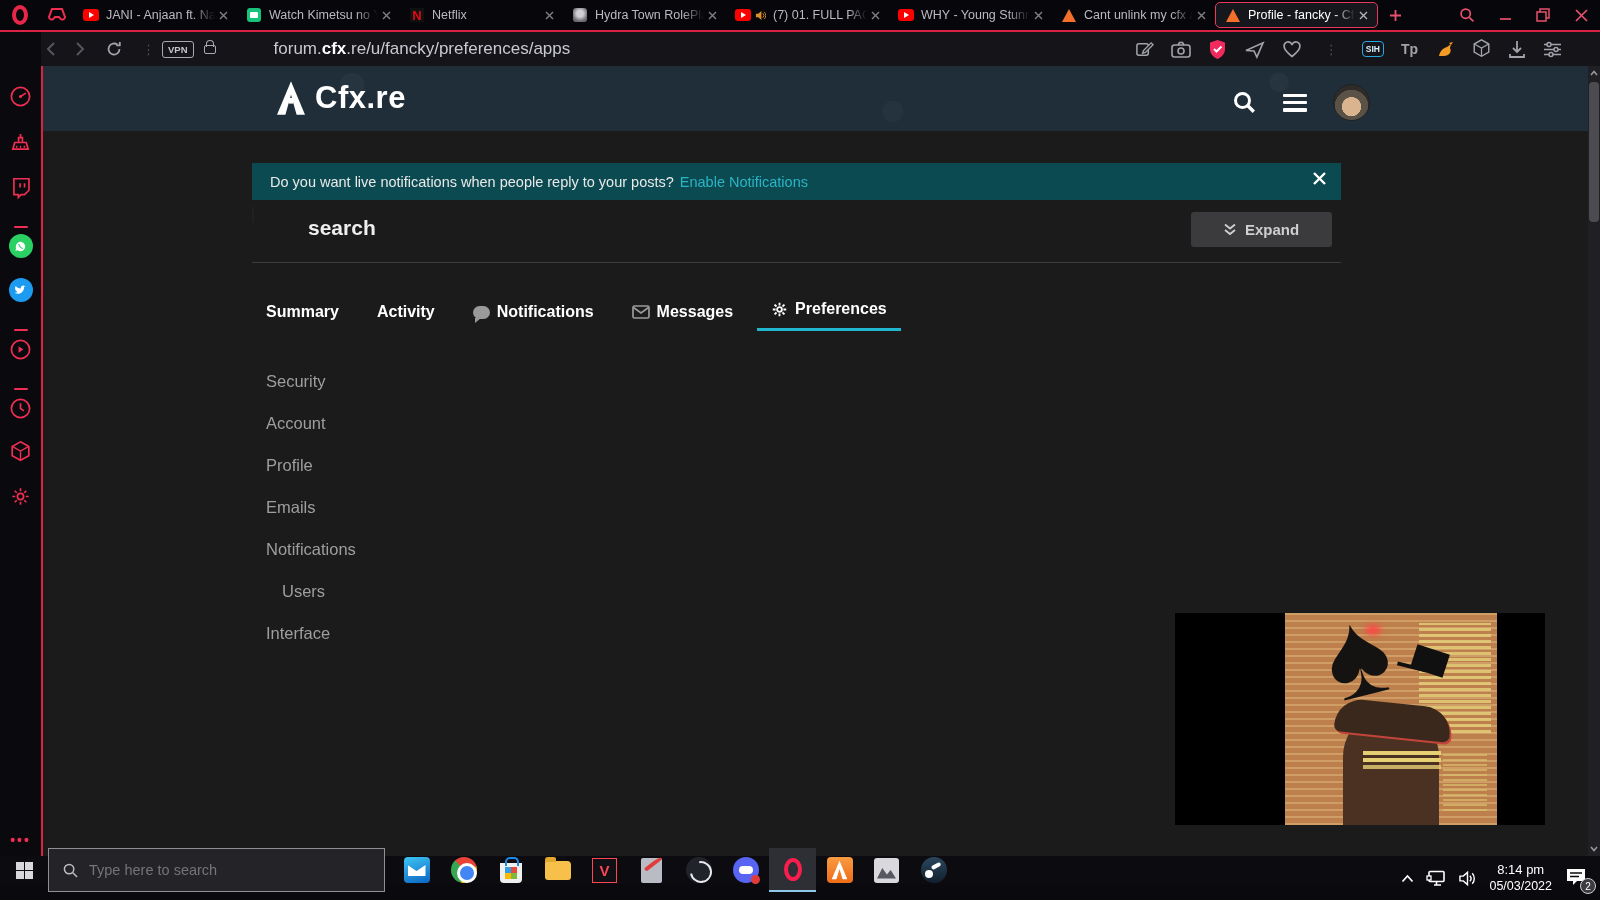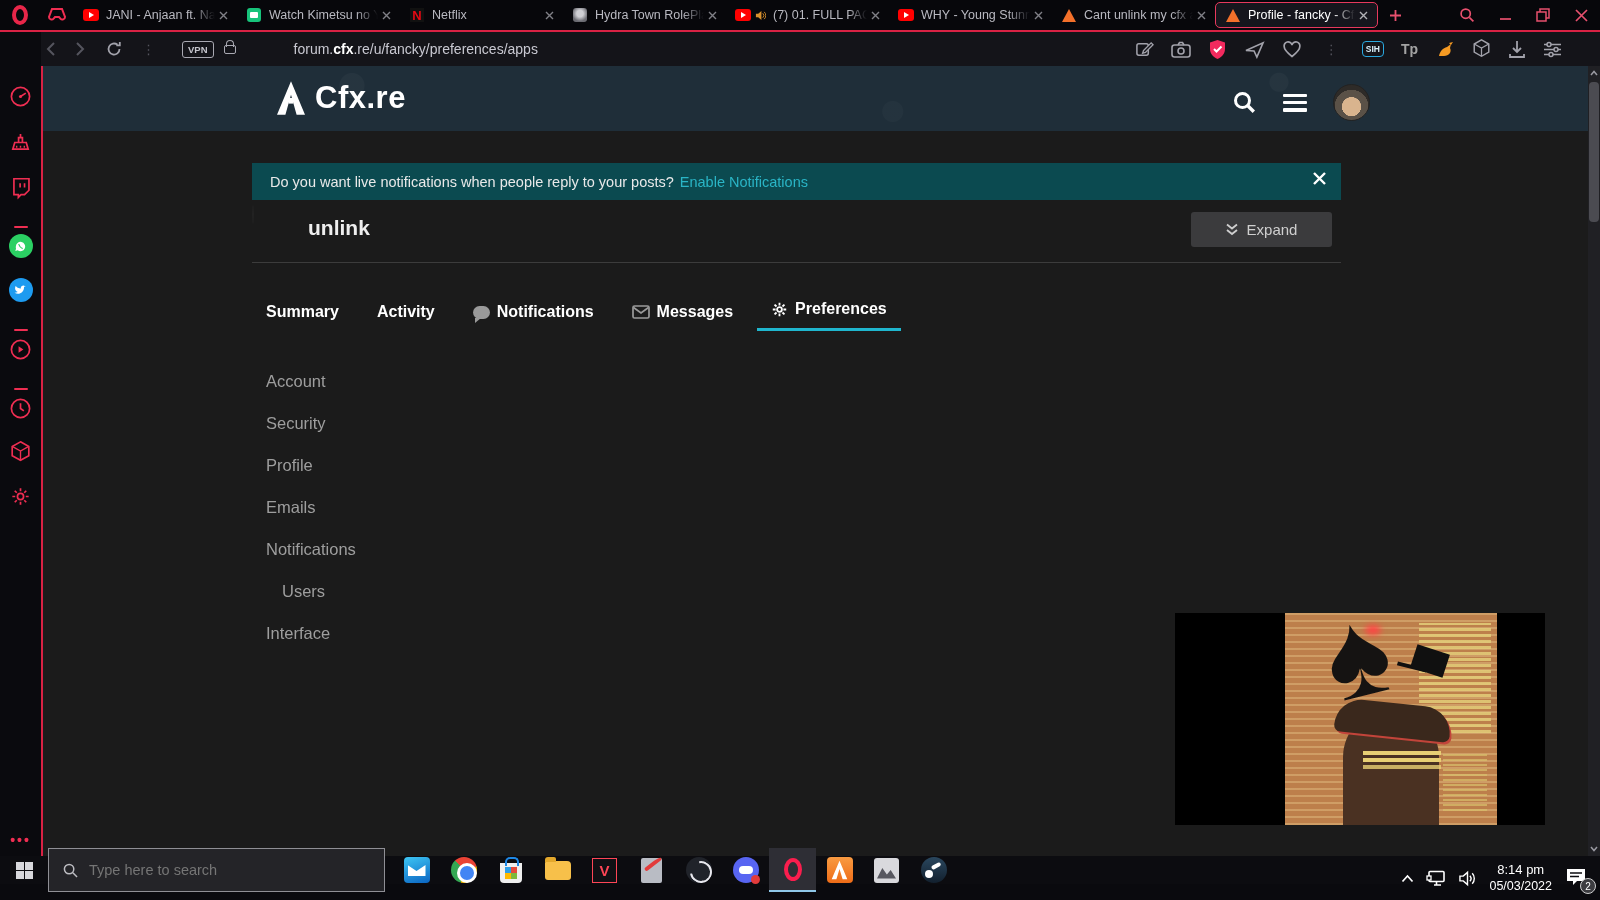--- a/index.html
+++ b/index.html
@@ -34,25 +34,25 @@
   .newtab { width:34px; height:30px; display:flex; align-items:center; justify-content:center; }
   .winctl { position:absolute; right:0; top:0; height:30px; display:flex; }
   .winctl > div { width:38px; height:30px; display:flex; align-items:center; justify-content:center; }
 
   
   .toolbar { position:absolute; left:0; top:32px; width:1600px; height:34px; background:#141419;
     display:flex; align-items:center; color:#9a9aa4; }
   .nav-ico { width:30px; text-align:center; font-size:17px; }
   .vdots { color:#55555e; font-size:13px; letter-spacing:1px; margin:0 6px; }
   .vpn-badge { border:1.5px solid #a9a9b2; border-radius:3px; color:#c5c5cd; font-size:9.5px;
-    font-weight:bold; padding:2px 5px; margin:0 10px 0 20px; }
+    font-weight:bold; padding:2px 5px; margin:0 10px 0 0; }
   .lock-ico { width:12px; height:9px; border:1.5px solid #a9a9b2; border-radius:2px; position:relative; margin-right:14px; }
   .lock-ico::before { content:""; position:absolute; left:1.5px; top:-6px; width:6px; height:6px;
     border:1.5px solid #a9a9b2; border-bottom:none; border-radius:4px 4px 0 0; }
-  .urlbox { color:#c9c9d2; font-size:14px;padding-left:44px; }
+  .urlbox { color:#c9c9d2; font-size:17px;padding-left:44px; }
   .urlbox b { color:#fff; }
   .tb-right { position:absolute; right:38px; top:0; height:34px; display:flex; align-items:center; gap:17px; }
   .ext-sih { border:1.5px solid #2aa9e0; border-radius:4px; color:#d8edf8; font-size:8.5px; font-weight:bold; padding:2px 3px; }
   .ext-tp { color:#a3a3a3; font-size:14px; font-weight:bold; }
 
   
   .gx-sidebar { position:absolute; left:0; top:32px; width:41px; height:824px; background:#0a0a0e; }
   .gx-sidebar .sb { position:absolute; left:0; width:41px; display:flex; justify-content:center; color:#ef2e52; }
   .sb-sep { width:14px; height:2px; background:#ef2e52; border-radius:2px; }
   .wa-circle { width:24px; height:24px; border-radius:50%; background:#2bd063; display:flex; align-items:center; justify-content:center; }
@@ -78,21 +78,21 @@
 
   .banner { position:absolute; left:209px; top:97px; width:1089px; height:37px; background:#0b4a50;
     display:flex; align-items:center; padding:0 18px; }
   .banner-text { color:#e9e9e9; font-size:14.5px; }
   .banner-link { color:#2ab5c6; font-size:14.5px; margin-left:6px; }
   .banner-x { position:absolute; right:14px; top:8px; color:#fff; }
 
   .user-row { position:absolute; left:209px; top:140px; width:1089px; height:50px; }
   .user-name { position:absolute; left:56px; top:10px; color:#eee; font-size:21px; font-weight:bold; }
   .expand-btn { position:absolute; right:9px; top:6px; width:141px; height:35px; background:#3b3b3d;
-    border-radius:3px; display:flex; align-items:center; justify-content:center; gap:9px; color:#cfcfcf; font-size:15px; }
+    border-radius:3px; display:flex; align-items:center; justify-content:center; gap:9px; color:#cfcfcf; font-size:15px;font-weight:bold; }
   .hdivider { position:absolute; left:209px; top:196px; width:1089px; height:1px; background:#3c3c3c; }
 
   .profile-tabs { position:absolute; left:209px; top:226px; display:flex;align-items:flex-end; }
   .ptab { display:flex; align-items:center; gap:7px; padding:8px 14px 10px; color:#fff;
     font-size:16px; font-weight:bold; margin-right:10px; }
   .ptab.active { border-bottom:3px solid #1fb6ce; }
   .ptab .t-ico { color:#9a9a9a; display:flex; }
   .ptab.active .t-ico { color:#fff; }
   .bubble { width:17px; height:13px; background:#9a9a9a; border-radius:7px; position:relative; }
   .bubble::after { content:""; position:absolute; left:2px; bottom:-4px; border-top:5px solid #9a9a9a;
@@ -520,21 +520,21 @@
       <a class="banner-link">Enable Notifications</a>
       <span class="banner-x">
           <svg width="15" height="15" viewBox="0 0 15 15">
             <path d="M2 2l11 11M13 2L2 13" stroke="#fff" stroke-width="2.4"></path>
           </svg>
         </span>
     </div>
 
     <div class="user-row">
       <span class="avatar av-45"></span>
-      <span class="user-name">unlink</span>
+      <span class="user-name">search</span>
       <div class="expand-btn">
         <svg width="12" height="13" viewBox="0 0 12 13">
             <path d="M1 1.5l5 4 5-4M1 7l5 4 5-4" fill="none" stroke="#cfcfcf" stroke-width="1.8"></path>
           </svg>
         <span>Expand</span>
       </div>
     </div>
 
     <div class="hdivider"></div>
 
@@ -565,22 +565,22 @@
             <svg width="17" height="17" viewBox="0 0 24 24">
               <circle cx="12" cy="12" r="3.4" fill="none" stroke="#fff" stroke-width="2.6"></circle>
               <path d="M12 2.5v4M12 17.5v4M2.5 12h4M17.5 12h4M5 5l2.8 2.8M16.2 16.2L19 19M5 19l2.8-2.8M16.2 7.8L19 5" stroke="#fff" stroke-width="2.6"></path>
             </svg>
           </span>
         <span>Preferences</span>
       </div>
     </div>
 
     <div class="pref-menu">
+      <div class="pm-item">Security</div>
       <div class="pm-item">Account</div>
-      <div class="pm-item">Security</div>
       <div class="pm-item">Profile</div>
       <div class="pm-item">Emails</div>
       <div class="pm-item">Notifications</div>
       <div class="pm-item indent">Users</div>
       <div class="pm-item">Interface</div>
     </div>
   </div>
 
   <div class="scrollbar">
     <div class="sb-arrow" style="top:0">

